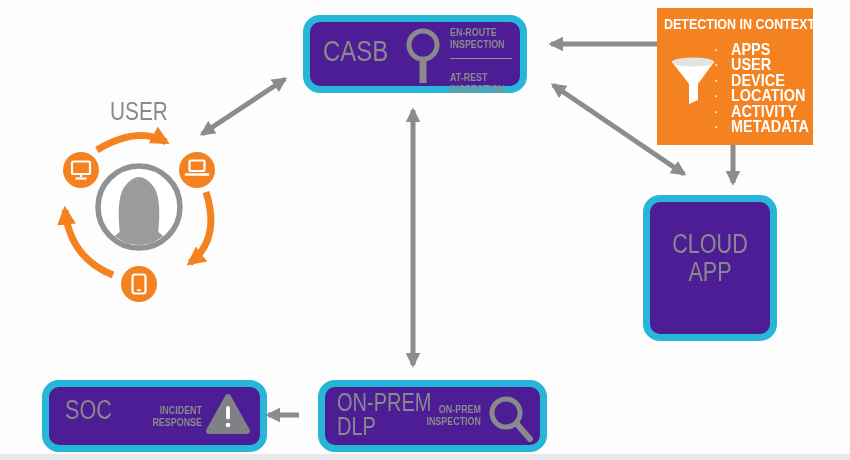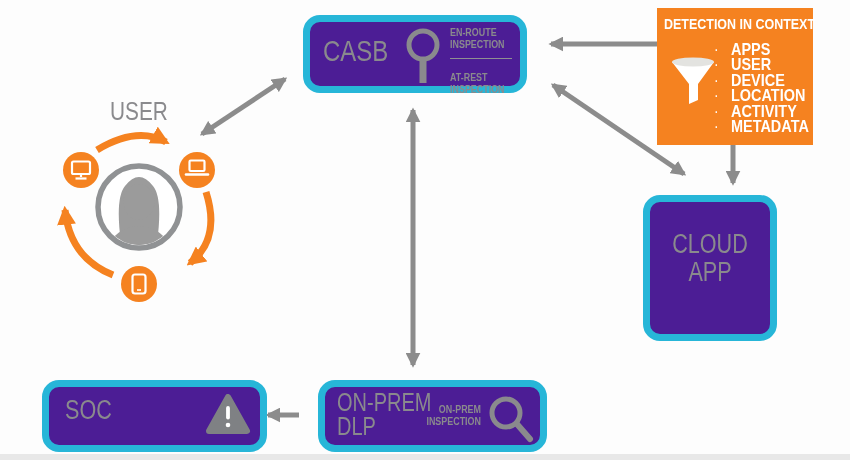--- a/index.html
+++ b/index.html
@@ -179,20 +179,24 @@
       <div class="small-label" style="transform-origin:right center;">INSPECTION</div>
     </div>
     <svg class="abs" style="left:160px;top:5px;" width="52" height="52" viewBox="0 0 52 52">
       <circle cx="21" cy="21" r="14" fill="none" stroke="#8A8A8D" stroke-width="5"></circle>
       <line x1="31.5" y1="31.5" x2="45" y2="47" stroke="#8A8A8D" stroke-width="6" stroke-linecap="round"></line>
     </svg>
   </div>
 
   <div class="node" style="left:30px;top:380px;width:225px;height:72px;margin-left:12px;">
     <div class="abs big-label" style="left:16px;top:8px;font-size:27px;">SOC</div>
+    <div class="abs" style="left:58px;top:17px;width:95px;text-align:right;">
+      <div class="small-label" style="transform-origin:right center;">INCIDENT</div>
+      <div class="small-label" style="transform-origin:right center;">RESPONSE</div>
+    </div>
     <svg class="abs" style="left:156px;top:7px;" width="48" height="44" viewBox="0 0 48 44">
       <path d="M 23,3 L 42,37 L 4,37 Z" fill="#7F8184" stroke="#7F8184" stroke-width="6" stroke-linejoin="round"></path>
       <rect x="21.1" y="12" width="3.8" height="13.5" rx="1.9" fill="#FFFFFF"></rect>
       <circle cx="23" cy="31" r="2.3" fill="#FFFFFF"></circle>
     </svg>
   </div>
 
   <div id="footer-strip"></div>
 </div>
 

